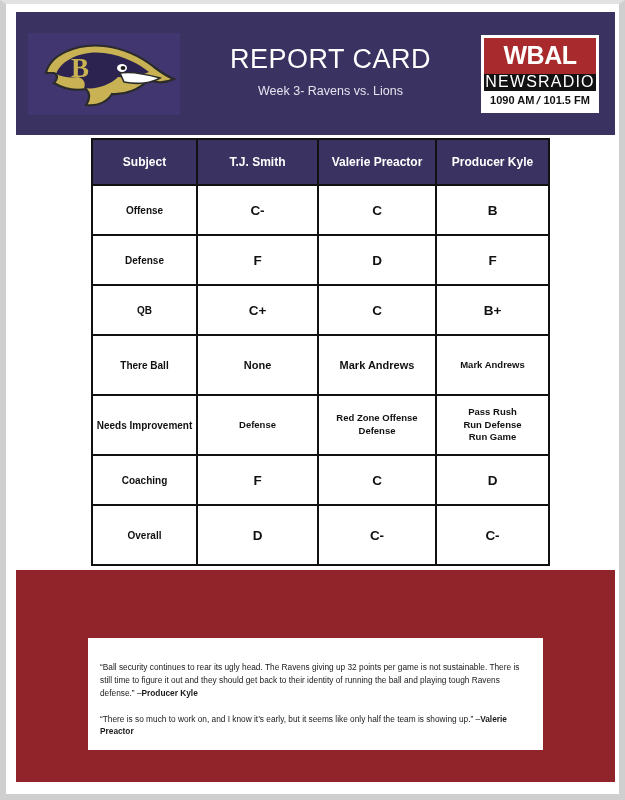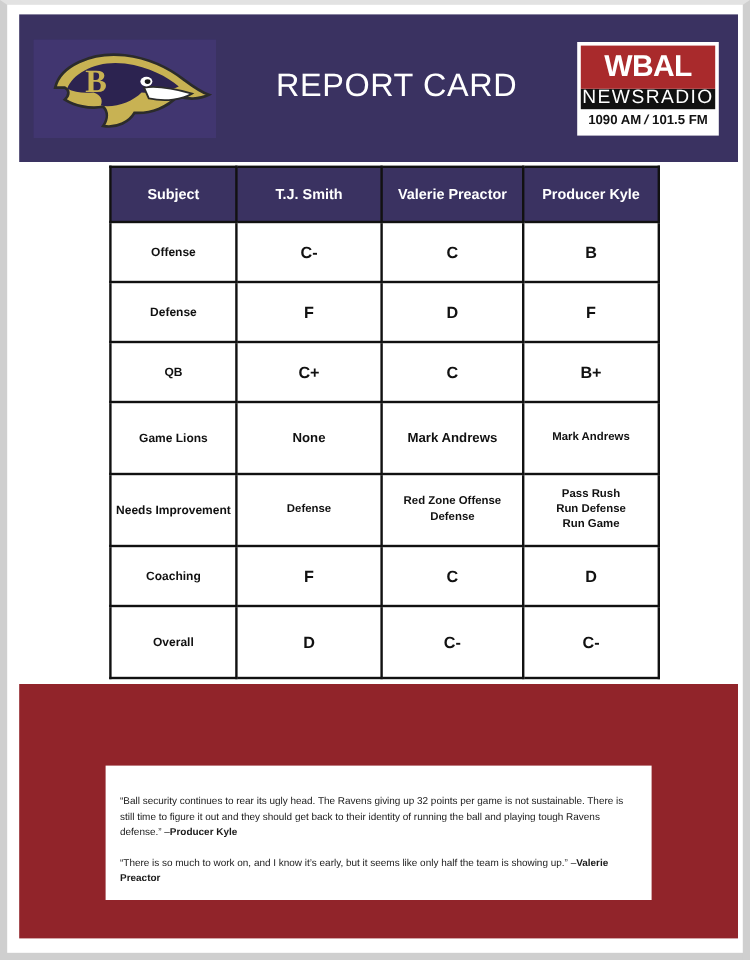--- a/index.html
+++ b/index.html
@@ -238,20 +238,21 @@
           <path d="M92 40 C104 38, 118 41, 132 45 C124 50, 110 52, 96 49 Z" fill="#ffffff" stroke="#2b2b2b" stroke-width="1.6"></path>
           <ellipse cx="94" cy="35" rx="5" ry="4" fill="#ffffff"></ellipse>
           <ellipse cx="95" cy="35" rx="2.4" ry="2" fill="#1a1a1a"></ellipse>
           <text x="52" y="44" font-family="Liberation Serif, serif" font-size="27" font-weight="bold" fill="#c8b253" text-anchor="middle">B</text>
         </g>
       </svg>
     </div>
 
     <div class="title-block">
       <div class="report-title">REPORT CARD</div>
+      <div class="report-sub">Week 3- Ravens vs. Lions</div>
     </div>
 
     <div class="wbal-logo">
       <div class="wbal-red">
         <span class="wbal-red-text">WBAL</span>
       </div>
       <div class="wbal-black">
         <span class="wbal-black-text">NEWSRADIO</span>
       </div>
       <div class="wbal-freq">
@@ -290,21 +291,21 @@
         <td class="grade-cell">D</td>
         <td class="grade-cell">F</td>
       </tr>
       <tr class="r-normal">
         <td class="subject-cell">QB</td>
         <td class="grade-cell">C+</td>
         <td class="grade-cell">C</td>
         <td class="grade-cell">B+</td>
       </tr>
       <tr class="r-tall">
-        <td class="subject-cell">Game Lions</td>
+        <td class="subject-cell">There Ball</td>
         <td class="grade-cell mid">None</td>
         <td class="grade-cell mid">Mark Andrews</td>
         <td class="grade-cell small">Mark Andrews</td>
       </tr>
       <tr class="r-tall">
         <td class="subject-cell">Needs Improvement</td>
         <td class="grade-cell small">Defense</td>
         <td class="grade-cell small">Red Zone Offense<br>Defense</td>
         <td class="grade-cell small">Pass Rush<br>Run Defense<br>Run Game</td>
       </tr>

